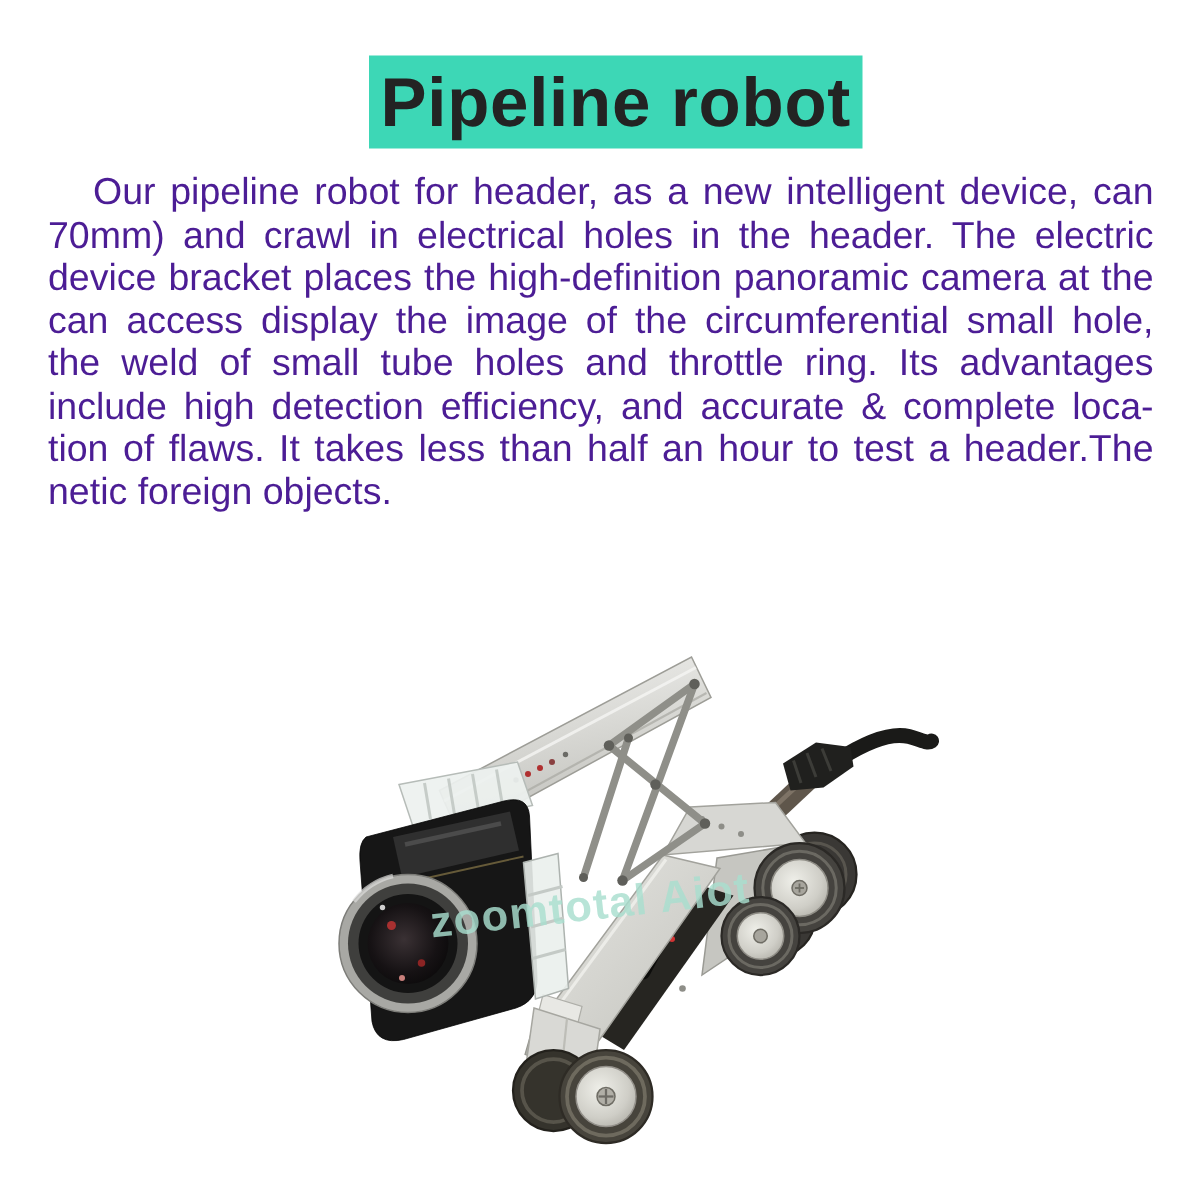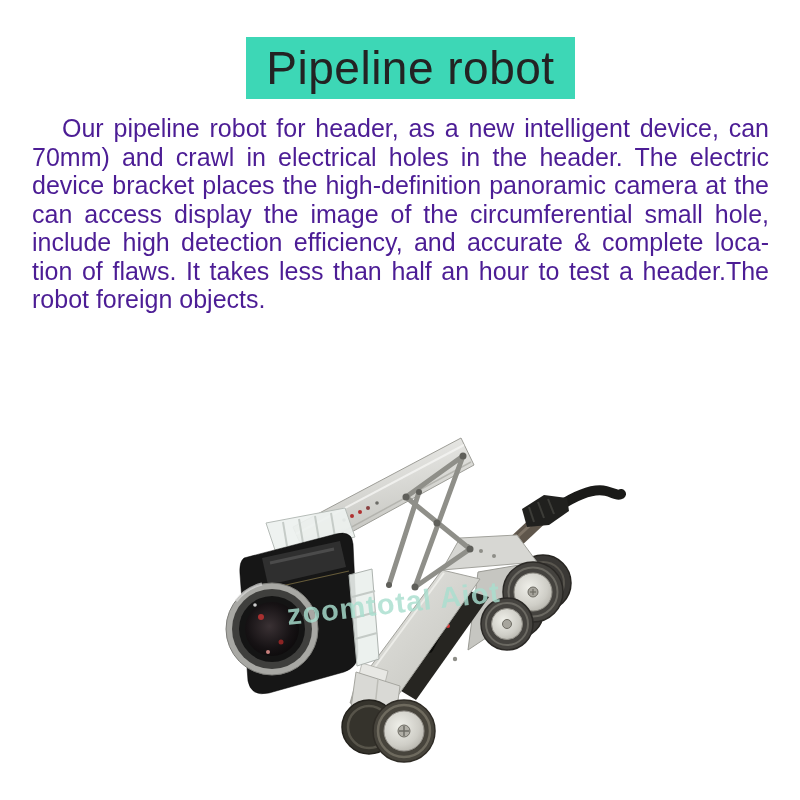--- a/index.html
+++ b/index.html
@@ -1,21 +1,21 @@
 <!DOCTYPE html>
 <html><head>
 <meta charset="utf-8">
 <style>
   html,body{margin:0;padding:0;background:#ffffff;}
   body{width:800px;height:800px;position:relative;font-family:"Liberation Sans",sans-serif;overflow:hidden;}
 
   .title-banner{
     position:absolute;left:246px;top:37px;width:329px;height:62px;
     background:#3DD7B6;color:#232323;
-    font-size:46px;font-weight:normal;text-align:center;line-height:62px;
+    font-size:46px;font-weight:bold;text-align:center;line-height:62px;
     letter-spacing:0.5px;
   }
 
   .para{
     position:absolute;left:32px;top:114px;width:737px;
     color:#4c1d95;font-size:25px;line-height:28.5px;
   }
   .pline{text-align:justify;text-align-last:justify;}
   .pline.first{text-indent:30px;}
   .pline.last{text-align-last:left;}
@@ -25,23 +25,24 @@
 </head>
 <body>
 
 <div class="title-banner">Pipeline robot</div>
 
 <div class="para">
   <div class="pline first">Our pipeline robot for header, as a new intelligent device, can</div>
   <div class="pline">70mm) and crawl in electrical holes in the header.  The electric</div>
   <div class="pline">device bracket places the high-definition panoramic camera at the</div>
   <div class="pline">can access display the image of the circumferential small hole,</div>
+  <div class="pline">the weld of small tube holes and throttle ring.  Its advantages</div>
   <div class="pline">include high detection efficiency, and accurate &amp; complete loca-</div>
   <div class="pline">tion of flaws.  It takes less than half an hour to test a header.The</div>
-  <div class="pline last">robot foreign objects.</div>
+  <div class="pline last">netic foreign objects.</div>
 </div>
 
 <svg class="photo" viewBox="200 428 470 372" xmlns="http://www.w3.org/2000/svg">
   <defs>
     <linearGradient id="beamGrad" x1="0" y1="0" x2="0.3" y2="1">
       <stop offset="0" stop-color="#f2f2f0"></stop>
       <stop offset="0.5" stop-color="#d9d9d5"></stop>
       <stop offset="1" stop-color="#bfbfba"></stop>
     </linearGradient>
     <radialGradient id="wheelFace" cx="0.4" cy="0.38" r="0.8">

